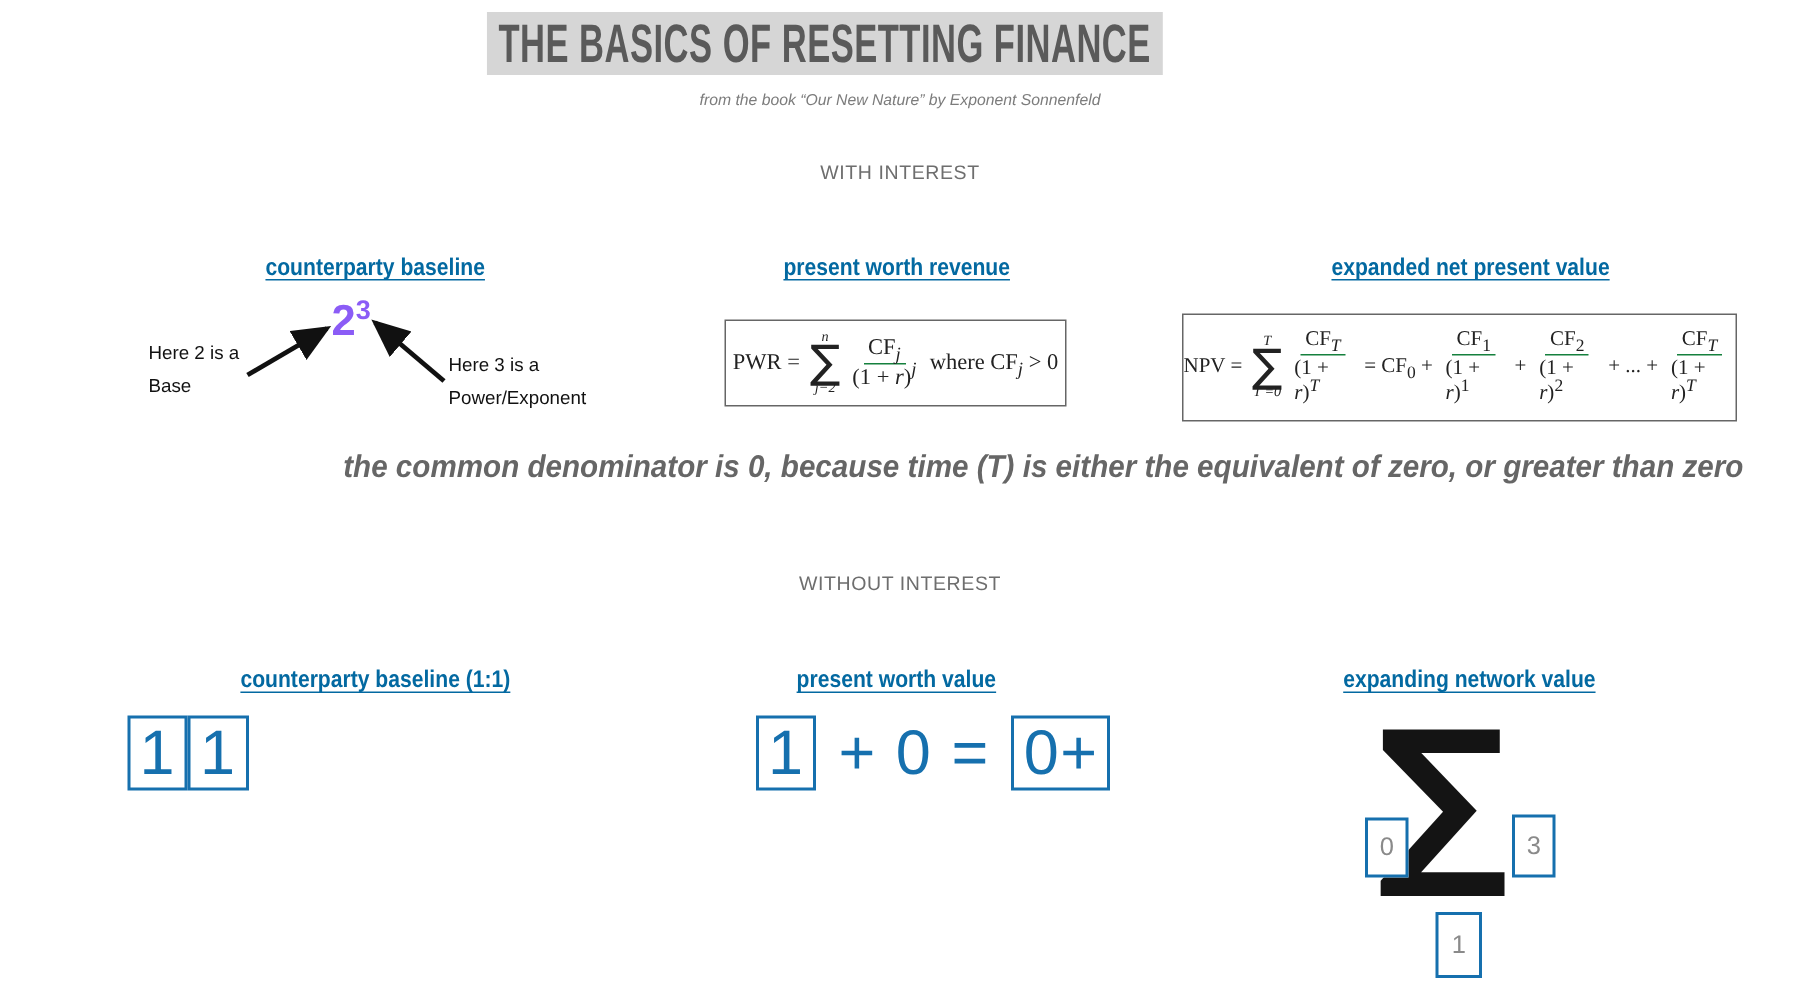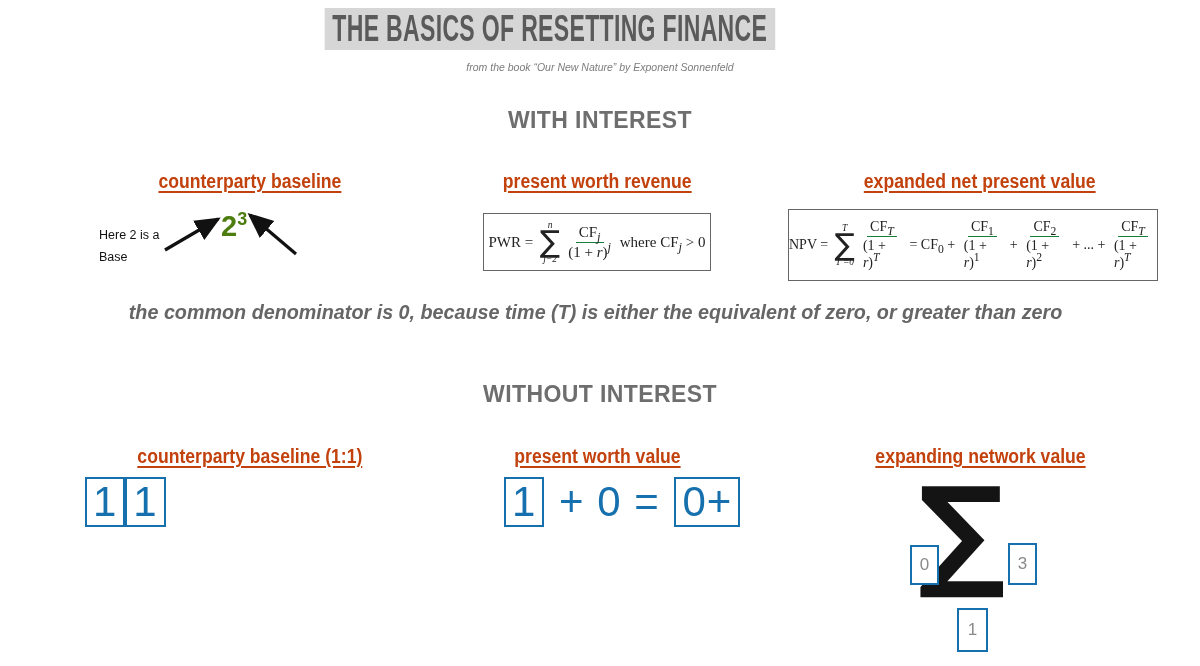--- a/index.html
+++ b/index.html
@@ -10,53 +10,53 @@
   
   .title-row{position:absolute;top:8px;left:0;width:1100px;text-align:center;}
   .title-chip{
     display:inline-block;background:#d6d6d6;color:#5a5a5a;font-weight:700;
     font-size:36px;line-height:40px;padding:1px 12px;white-space:nowrap;
     transform:scaleX(0.64);transform-origin:center top;letter-spacing:0.5px;
   }
   .subtitle{position:absolute;top:61px;left:0;width:1200px;text-align:center;
     font-size:10.5px;font-style:italic;color:#7c7c7c;}
   .section-head{position:absolute;left:0;width:1200px;text-align:center;
-    font-size:23px;color:#6e6e6e;letter-spacing:0.4px;font-weight:bold;}
+    font-size:13px;color:#6e6e6e;letter-spacing:0.4px;}
   .sh-with{top:107px;} .sh-without{top:381px;}
   
-  .col-head{position:absolute;text-align:center;font-weight:700;font-size:20px;color:#c2410c;}
+  .col-head{position:absolute;text-align:center;font-weight:700;font-size:16px;color:#0369a1;}
   .col-head span{display:inline-block;transform:scaleX(0.88);transform-origin:center;
     text-decoration:underline;text-underline-offset:3px;white-space:nowrap;}
   .r1{top:170px;} .r2{top:445px;}
   .c1{left:110px;width:280px;} .c2{left:460px;width:275px;} .c3{left:830px;width:300px;}
   
   .exp-diagram{position:absolute;left:95px;top:198px;width:310px;height:92px;}
   .exp-diagram svg{position:absolute;left:0;top:0;}
-  .exp-number{position:absolute;left:126px;top:12px;font-weight:700;font-size:29px;color:#4d7c0f;}
+  .exp-number{position:absolute;left:126px;top:0;font-weight:700;font-size:29px;color:#8b5cf6;}
   .exp-number sup{font-size:18px;font-weight:700;vertical-align:super;line-height:0;}
   .exp-label{position:absolute;font-size:12.5px;color:#111;line-height:22px;}
   .lbl-left{left:4px;top:26px;}
   .lbl-right{left:204px;top:34px;}
   
   .formula-box{position:absolute;border:1px solid #666;background:#fff;
     display:flex;align-items:center;justify-content:center;
     font-family:"Liberation Serif","DejaVu Serif",serif;color:#222;}
   .pwr-box{left:483px;top:213px;width:226px;height:56px;font-size:15px;}
   .npv-box{left:788px;top:209px;width:368px;height:70px;font-size:14px;}
   .bigop{display:inline-flex;flex-direction:column;align-items:center;line-height:1;margin:0 3px;}
   .bigop .lim{font-size:9.5px;font-style:italic;line-height:1.1;color:#222;}
   .bigop .op{font-size:30px;line-height:0.8;font-family:"DejaVu Sans",sans-serif;}
   .frac{display:inline-flex;flex-direction:column;align-items:center;margin:0 3px;}
   .frac .num{border-bottom:1px solid #15803d;padding:0 3px;line-height:1.25;}
   .frac .den{padding:0 2px;line-height:1.25;}
   .frac i,.mtxt i{font-family:"Liberation Serif",serif;}
   sub,sup{line-height:0;}
   .mtxt{white-space:pre;}
   
-  .statement{position:absolute;top:300px;left:0;width:1192px;text-align:center;
+  .statement{position:absolute;top:300px;left:0;width:1192px;text-align:right;
     font-size:21px;font-weight:700;font-style:italic;color:#666;}
   .statement span{display:inline-block;transform:scaleX(0.94);transform-origin:center;white-space:nowrap;}
   
   .blue-eq{position:absolute;display:flex;align-items:center;color:#1670ae;
     font-size:42px;font-weight:400;letter-spacing:1px;}
   .eq1{left:85px;top:477px;}
   .eq2{left:504px;top:477px;}
   .blue-box{border:2.5px solid #1670ae;padding:0 6px;line-height:46px;display:inline-block;}
   .eq-mid{white-space:pre;padding:0 2px;}
   
@@ -98,20 +98,24 @@
         <path d="M0,0 L8,3.5 L0,7 z" fill="#111"></path>
       </marker>
     </defs>
     <line x1="70" y1="52" x2="123" y2="21" stroke="#111" stroke-width="3.2" marker-end="url(#ah)"></line>
     <line x1="201" y1="56" x2="155" y2="17" stroke="#111" stroke-width="3.2" marker-end="url(#ah)"></line>
   </svg>
   <div class="exp-number"><span>2</span><sup>3</sup></div>
   <div class="exp-label lbl-left">
     <div>Here 2 is a</div>
     <div>Base</div>
+  </div>
+  <div class="exp-label lbl-right">
+    <div>Here 3 is a</div>
+    <div>Power/Exponent</div>
   </div>
 </div>
 
 <div class="formula-box pwr-box">
   <span class="mtxt">PWR = </span>
   <span class="bigop">
     <span class="lim">n</span>
     <span class="op">∑</span>
     <span class="lim">j−2</span>
   </span>

